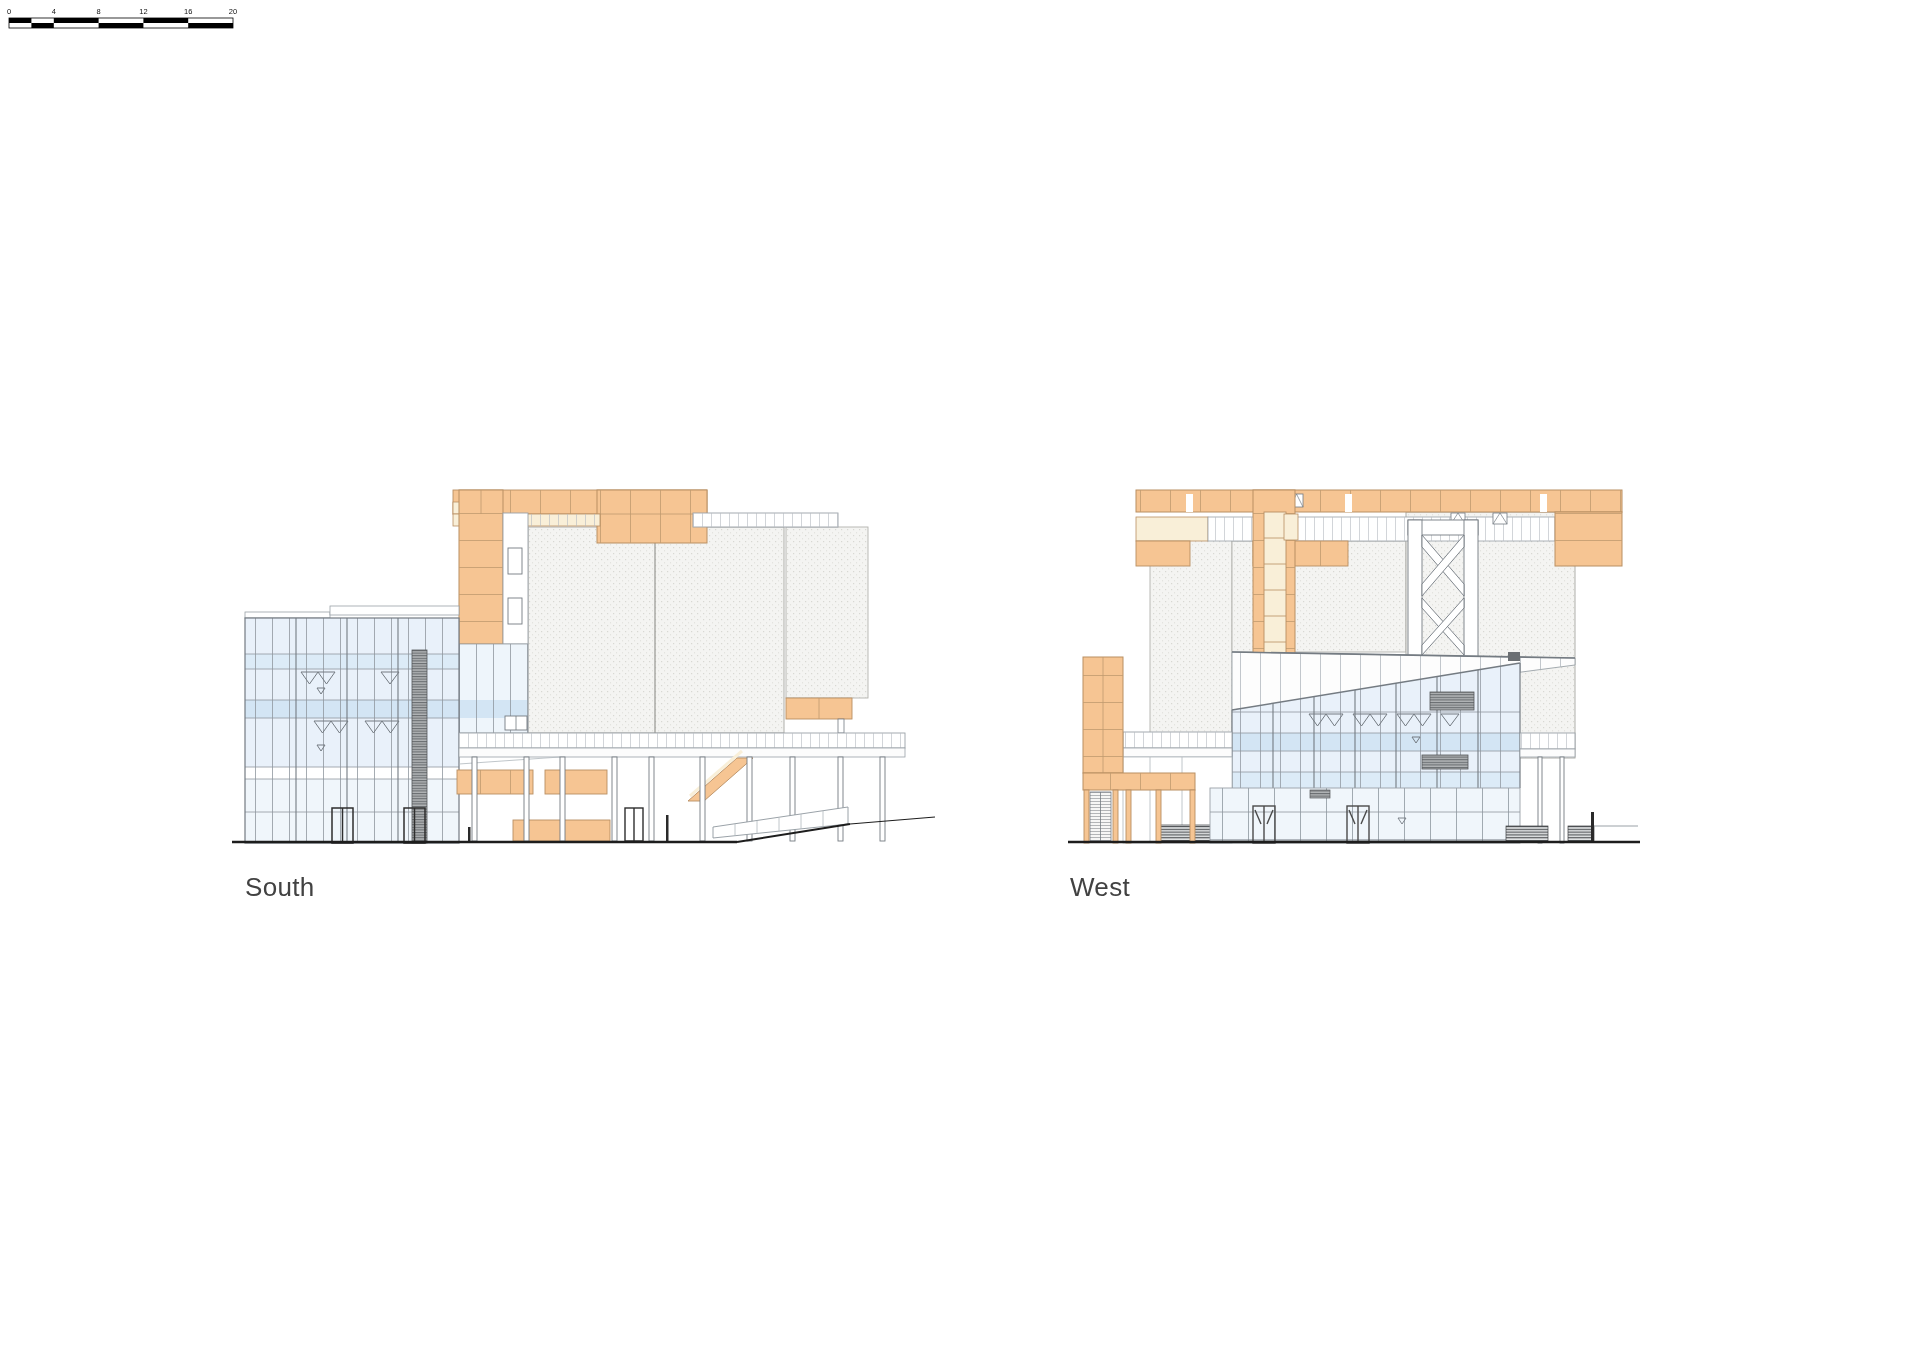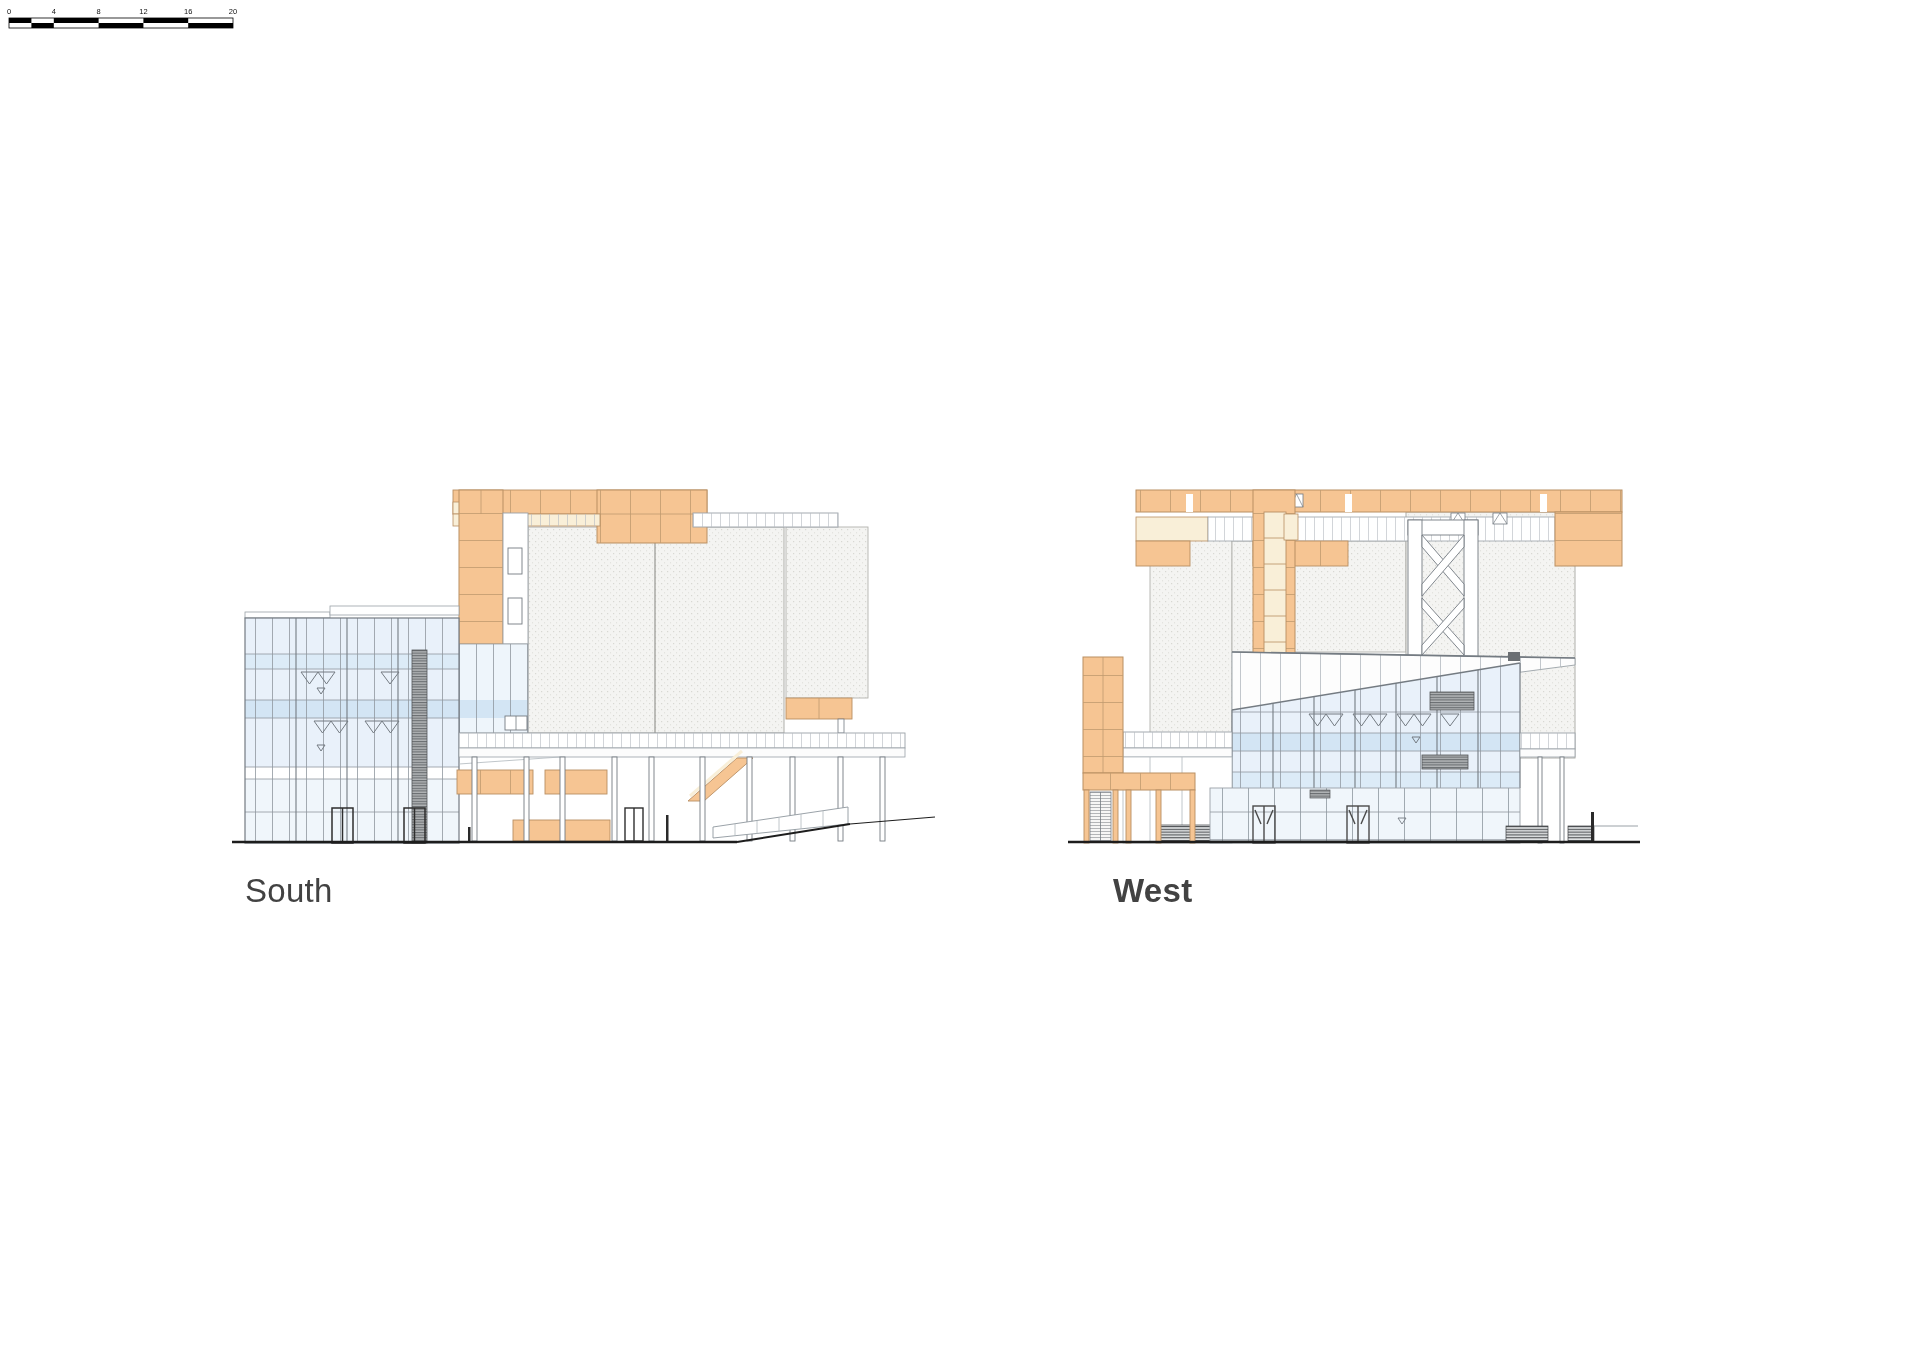--- a/index.html
+++ b/index.html
@@ -1,21 +1,21 @@
 <!DOCTYPE html>
 <html><head>
 <meta charset="utf-8">
 <style>
   html,body{margin:0;padding:0;background:#ffffff;}
   .sheet{position:relative;width:1920px;height:1358px;background:#ffffff;overflow:hidden;
          font-family:"Liberation Sans",sans-serif;}
   .sheet svg{position:absolute;left:0;top:0;}
-  .elev-label{position:absolute;font-size:33px;font-weight:400;color:#424242;letter-spacing:.3px;}
+  .elev-label{position:absolute;font-size:26px;font-weight:400;color:#424242;letter-spacing:.3px;}
   .label-south{left:245px;top:872px;}
-  .label-west{left:1113px;top:872px;font-weight:bold;}
+  .label-west{left:1070px;top:872px;}
   .scalebar{position:absolute;left:1600px;top:1248px;width:250px;height:40px;}
 </style>
 </head>
 <body>
 
 <div class="sheet">
 
 <svg width="1920" height="1358" viewBox="0 0 1920 1358">
   <defs>
     <pattern id="stip" width="6" height="6" patternUnits="userSpaceOnUse">

